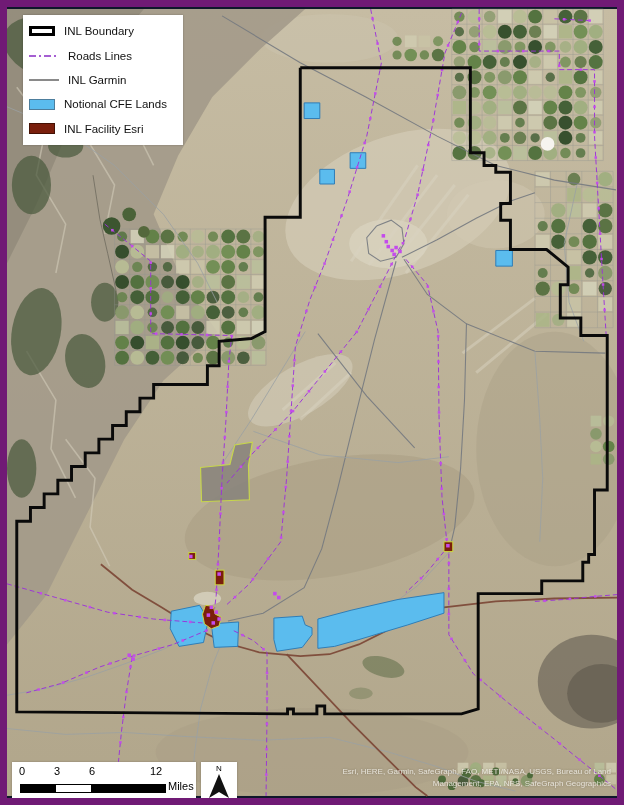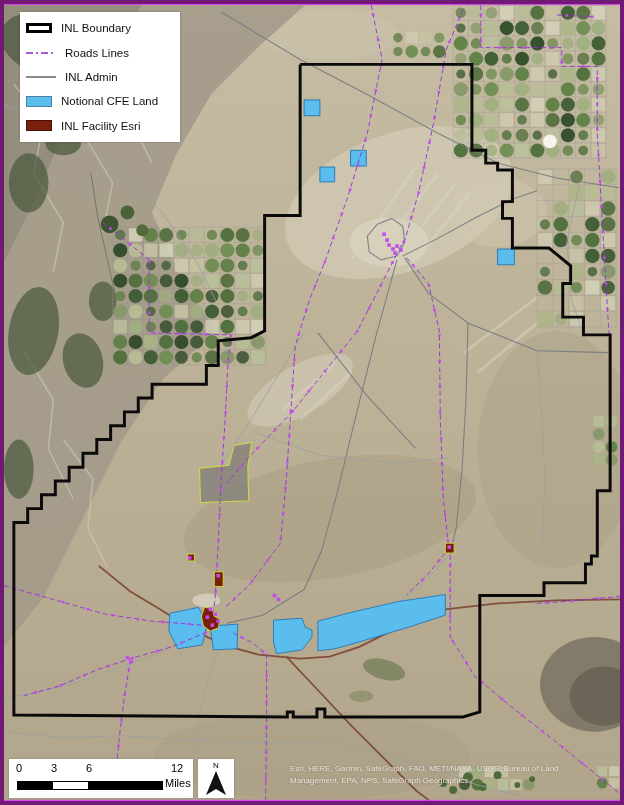--- a/index.html
+++ b/index.html
@@ -1,31 +1,31 @@
 <!DOCTYPE html>
 <html><head>
 <meta charset="utf-8">
 <style>
   html,body{margin:0;padding:0;background:#e8e8e8;font-family:"Liberation Sans",sans-serif;}
-  #stage{position:relative;width:624px;height:805px;overflow:hidden;border:4px solid #701a75;box-sizing:border-box;background:#d946ef;}
+  #stage{position:relative;width:624px;height:805px;overflow:hidden;border:7px solid #701a75;box-sizing:border-box;background:#0f172a;}
   #map-svg{position:absolute;left:0;top:0;width:100%;height:100%;}
   .legend{position:absolute;left:16px;top:8px;width:160px;height:130px;background:#fff;display:flex;flex-direction:column;justify-content:space-around;padding:4px 6px;box-sizing:border-box;box-shadow:0 0 2px rgba(0,0,0,.25);}
   .lrow{display:flex;align-items:center;gap:9px;height:18px;}
   .swatch{display:inline-block;flex:0 0 auto;box-sizing:border-box;}
   .llabel{font-size:11.5px;color:#111;white-space:nowrap;letter-spacing:0;}
   .scalebar{position:absolute;left:5px;top:755px;width:184px;height:39px;background:#fff;box-shadow:0 0 2px rgba(0,0,0,.25);}
   .sb-ticks{position:absolute;left:0;top:3px;width:100%;height:14px;font-size:11px;color:#000;}
   .sb-ticks span{position:absolute;transform:translateX(-50%);}
   .sb-bar{position:absolute;left:8px;top:22px;width:144px;height:7px;background:#000;border:1px solid #000;box-sizing:content-box;}
   .sb-mid{position:absolute;left:35px;top:0;width:35px;height:7px;background:#fff;}
   .sb-unit{position:absolute;left:156px;top:18px;font-size:11px;color:#000;}
   .northbox{position:absolute;left:194px;top:755px;width:36px;height:39px;background:#fff;box-shadow:0 0 2px rgba(0,0,0,.25);}
   .northbox .nlab{position:absolute;top:2px;left:0;width:100%;text-align:center;font-size:8px;color:#000;}
   .northbox svg{position:absolute;left:0;top:10px;}
-  .attribution{position:absolute;right:0;top:759px;width:330px;font-size:8px;line-height:11.5px;color:rgba(250,248,240,0.82);text-shadow:0 0 2px rgba(90,80,65,.55);}
+  .attribution{position:absolute;right:6px;top:759px;width:330px;text-align:right;font-size:8px;line-height:11.5px;color:rgba(250,248,240,0.82);text-shadow:0 0 2px rgba(90,80,65,.55);}
 </style>
 </head>
 <body>
 
 <div id="stage">
   <svg id="map-svg" viewBox="0 0 624 805">
       <defs>
         <linearGradient id="bg" x1="0" y1="0" x2="0" y2="1">
           <stop offset="0" stop-color="#c6bca3"></stop>
           <stop offset="1" stop-color="#b1a68b"></stop>
@@ -623,38 +623,38 @@
     <div class="lrow">
       <span class="swatch" style="width: 26px; height: 10px; background: rgb(255, 255, 255); border: 3px solid rgb(0, 0, 0);"></span>
       <span class="llabel">INL Boundary</span>
     </div>
     <div class="lrow">
       <span class="swatch" style="width: 30px; height: 2px; background: repeating-linear-gradient(90deg, rgb(165, 95, 210) 0px, rgb(165, 95, 210) 7px, transparent 7px, transparent 10px, rgb(165, 95, 210) 10px, rgb(165, 95, 210) 12px, transparent 12px, transparent 15px);"></span>
       <span class="llabel">Roads Lines</span>
     </div>
     <div class="lrow">
       <span class="swatch" style="width: 30px; height: 1.5px; background: rgb(138, 138, 138);"></span>
-      <span class="llabel">INL Admin</span>
+      <span class="llabel">INL Garmin</span>
     </div>
     <div class="lrow">
       <span class="swatch" style="width: 26px; height: 11px; background: rgb(91, 188, 238); border: 1.5px solid rgb(77, 126, 157);"></span>
-      <span class="llabel">Notional CFE Land</span>
+      <span class="llabel">Notional CFE Lands</span>
     </div>
     <div class="lrow">
       <span class="swatch" style="width: 26px; height: 11px; background: rgb(122, 31, 12); border: 1.5px solid rgb(69, 17, 4);"></span>
       <span class="llabel">INL Facility Esri</span>
     </div>
   </div>
 
   <div class="scalebar">
     <div class="sb-ticks">
       <span style="left:10px">0</span>
       <span style="left:45px">3</span>
       <span style="left:80px">6</span>
-      <span style="left:168px">12</span>
+      <span style="left:144px">12</span>
     </div>
     <div class="sb-bar">
         <div class="sb-mid"></div>
       </div>
     <div class="sb-unit">Miles</div>
   </div>
 
   <div class="northbox">
     <div class="nlab">N</div>
     <svg width="36" height="28" viewBox="0 0 36 28">

